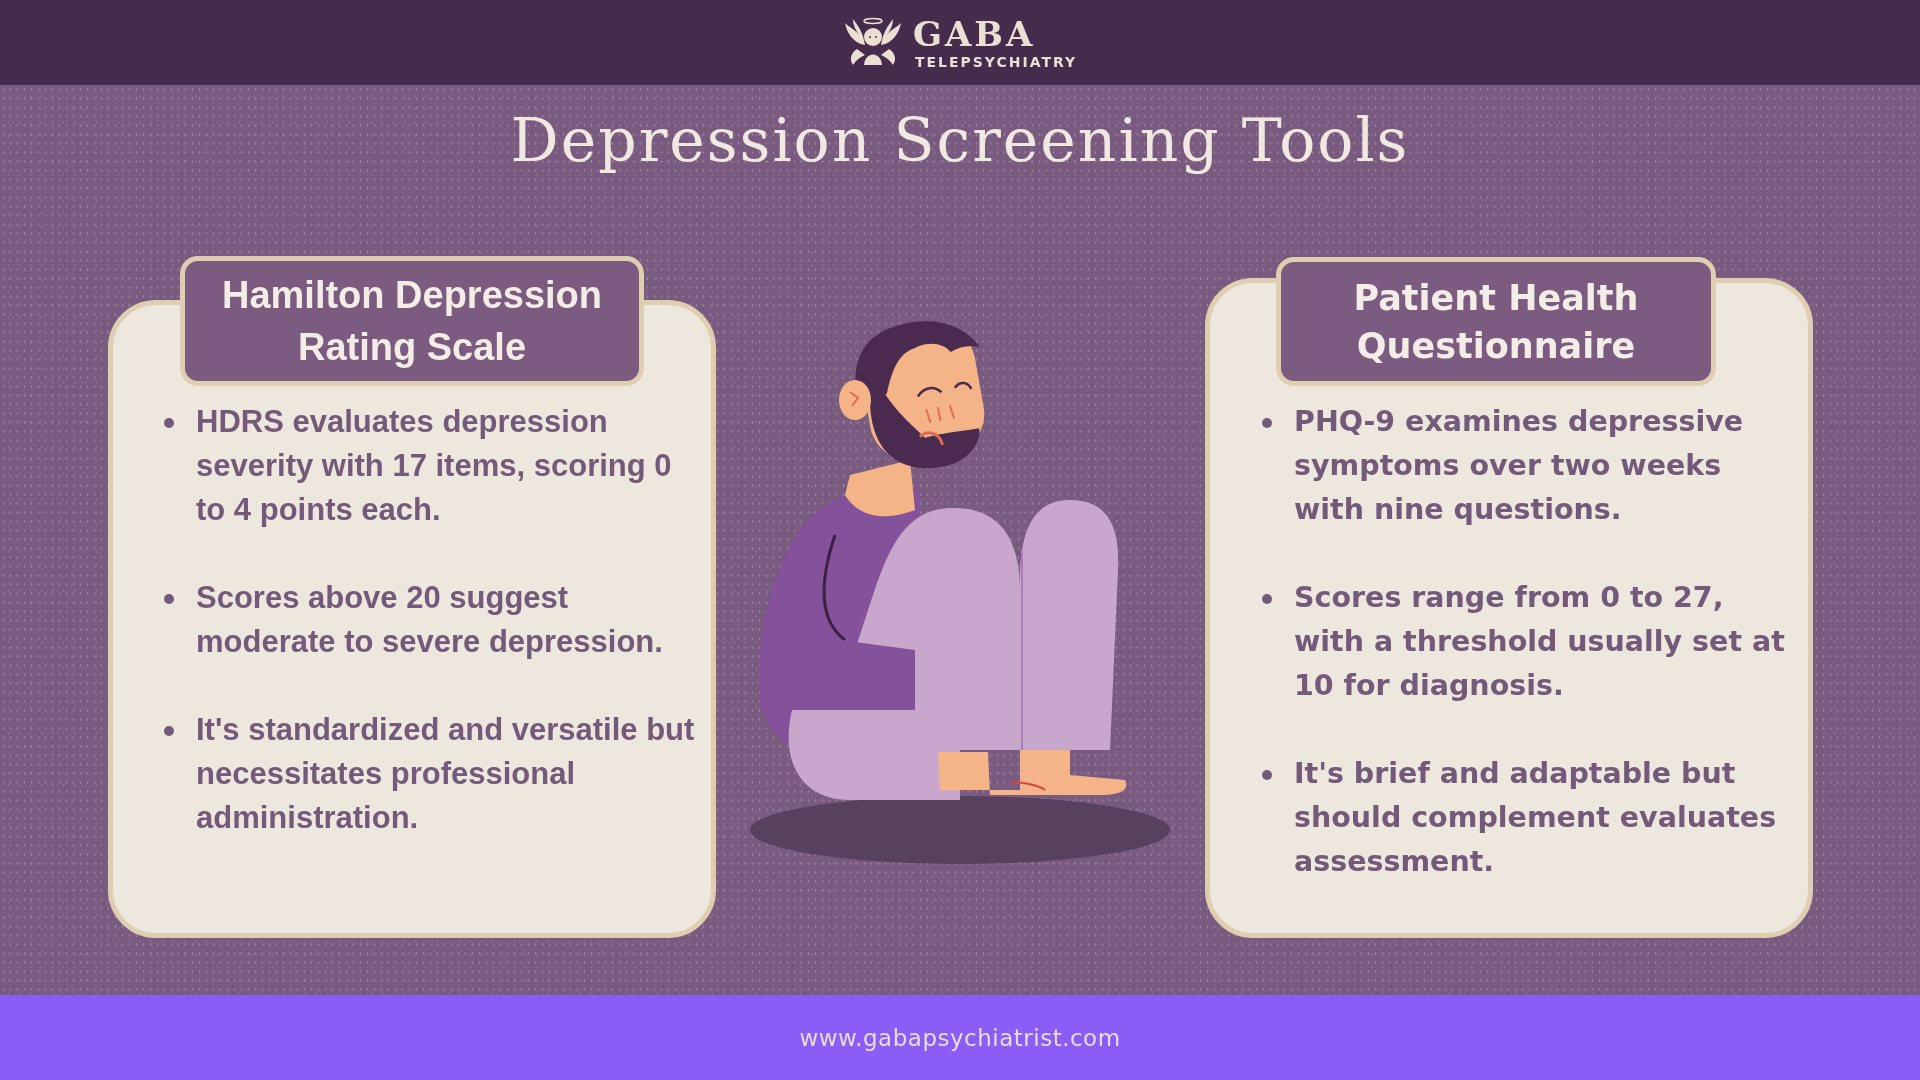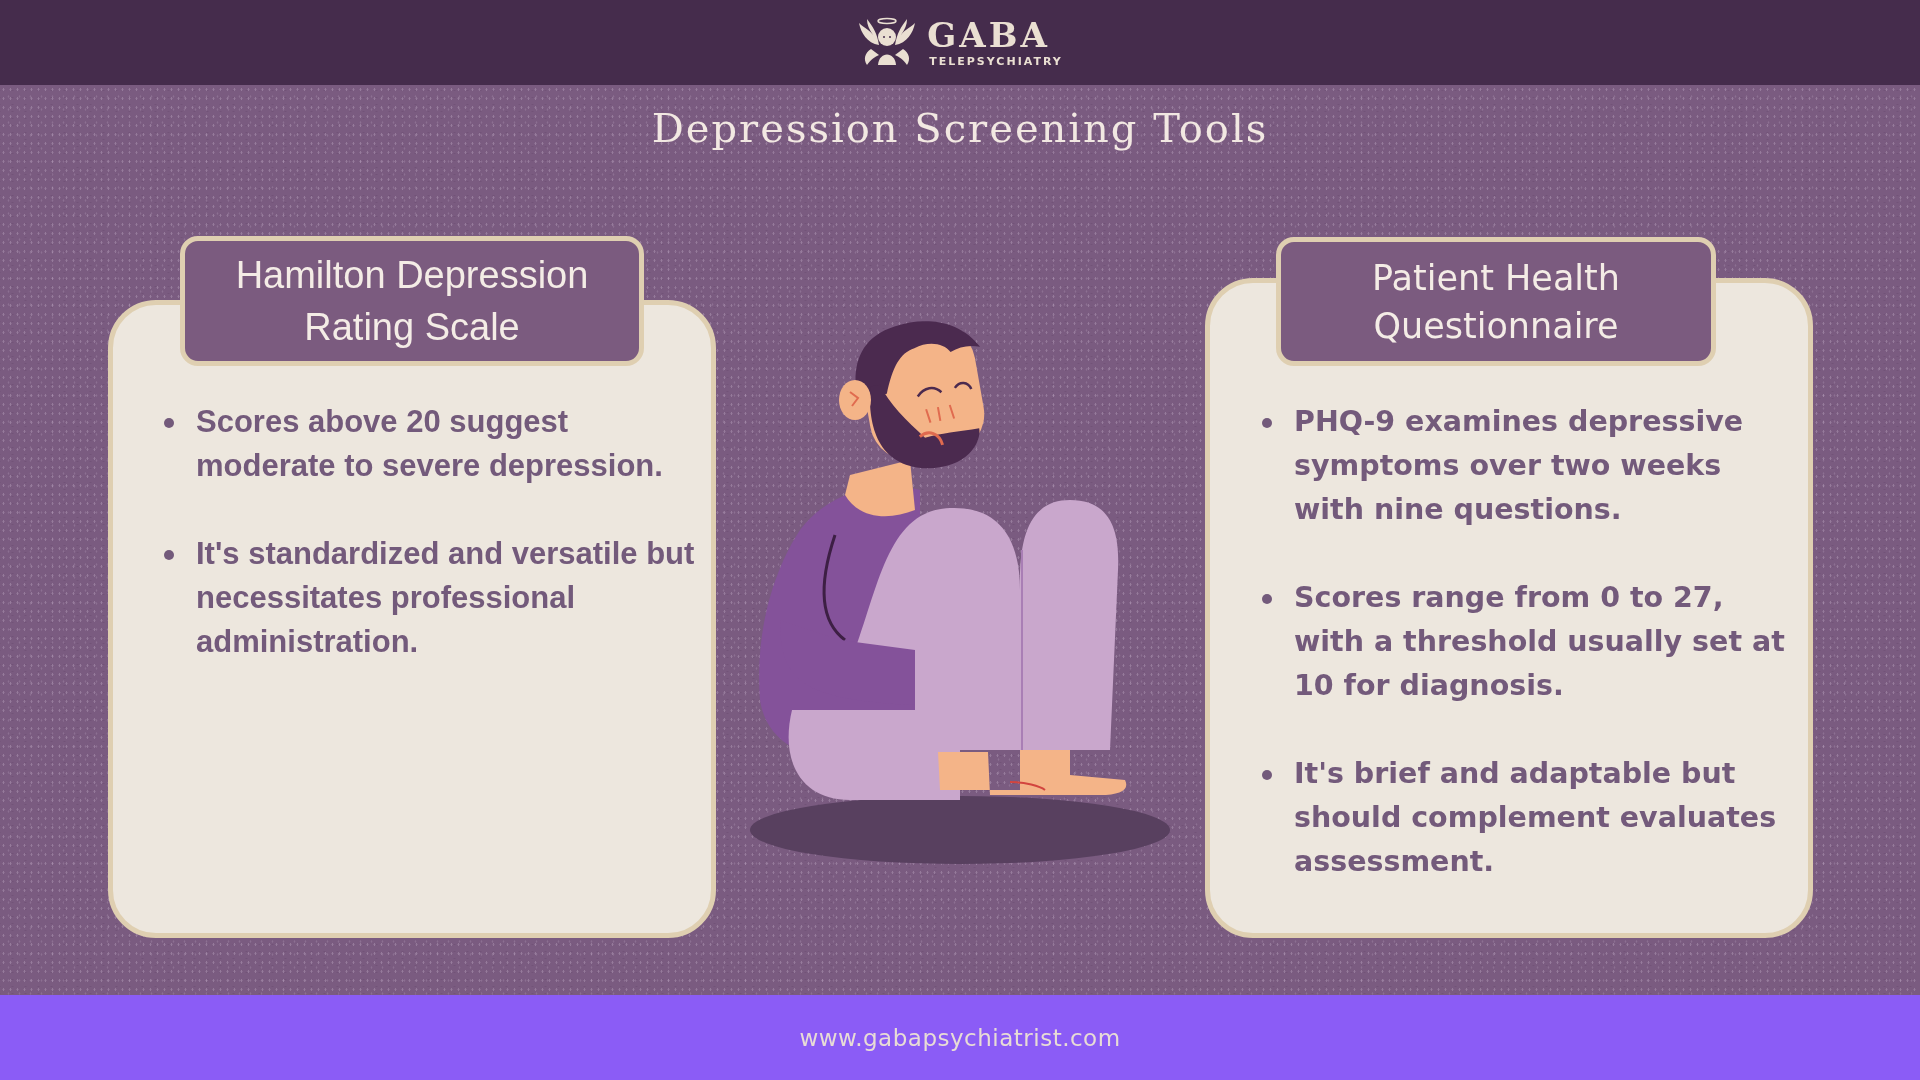--- a/index.html
+++ b/index.html
@@ -20,43 +20,43 @@
   }
   .top-bar {
     position: absolute; left: 0; top: 0; width: 1920px; height: 85px;
     background: #452c4c;
     display: flex; align-items: center; justify-content: center;
   }
   .logo { display: flex; align-items: center; gap: 10px; }
   .logo-mark { width: 60px; height: 56px; }
   .logo-text { display: flex; flex-direction: column; align-items: flex-start; color: #eadfd2; }
   .logo-name { font-family: "DejaVu Serif", serif; font-size: 34px; letter-spacing: 3px; line-height: 36px; font-weight: bold; }
-  .logo-sub { font-family: "DejaVu Sans", sans-serif; font-size: 11px; font-weight: bold; letter-spacing: 2px; margin-left: 2px; margin-top: 2px; }
+  .logo-sub { font-family: "DejaVu Sans", sans-serif; font-size: 14px; font-weight: bold; letter-spacing: 2px; margin-left: 2px; margin-top: 2px; }
   .bottom-bar {
     position: absolute; left: 0; top: 995px; width: 1920px; height: 85px;
     background: #8b5cf6;
     display: flex; align-items: center; justify-content: center;
   }
   .url { color: #e8dcd6; font-family: "DejaVu Sans", sans-serif; font-size: 23px; letter-spacing: 0.5px; text-decoration: none; }
   .title {
     position: absolute; left: 0; top: 105px; width: 1920px; text-align: center;
-    font-family: "DejaVu Serif", serif; font-size: 40px; color: #f2e8e2; letter-spacing: 2px;
+    font-family: "DejaVu Serif", serif; font-size: 60px; color: #f2e8e2; letter-spacing: 2px;
     font-weight: normal; margin: 0;
   }
   .card {
     position: absolute; background: #ede7de; border: 5px solid #dfcfb1;
     border-radius: 48px; box-sizing: border-box;
   }
   .card.left { left: 108px; top: 300px; width: 608px; height: 638px; }
   .card.right { left: 1205px; top: 278px; width: 608px; height: 660px; }
   .card-header {
     position: absolute; background: #7b5b7f; border: 5px solid #dfcfb1;
     border-radius: 18px; box-sizing: border-box;
     display: flex; align-items: center; justify-content: center; text-align: center;
-    color: #f4ece6; font-weight: normal; font-size: 38px; line-height: 52px;
+    color: #f4ece6; font-weight: bold; font-size: 38px; line-height: 52px; margin-top: 20px;
   }
   .card-header.left { left: 180px; top: 236px; width: 464px; height: 130px; }
   .card-header.right { left: 1276px; top: 237px; width: 440px; height: 129px; font-family: "DejaVu Sans", sans-serif; font-size: 35px; line-height: 48px; }
   .bullets { list-style: none; margin: 0; padding: 0; position: absolute; }
   .bullets.left { left: 160px; top: 400px; width: 540px; }
   .bullets.right { left: 1258px; top: 400px; width: 540px; }
   .bullets li {
     position: relative; padding-left: 36px; color: #735a7b; font-weight: bold;
     font-size: 31px; line-height: 44px; margin-bottom: 44px;
   }
@@ -92,20 +92,21 @@
   </div>
 </header>
 
 <h1 class="title">Depression Screening Tools</h1>
 
 <section class="card left"></section>
 <div class="card-header left">
   <span>Hamilton Depression Rating Scale</span>
 </div>
 <ul class="bullets left">
+  <li>HDRS evaluates depression severity with 17 items, scoring 0 to 4 points each.</li>
   <li>Scores above 20 suggest moderate to severe depression.</li>
   <li>It's standardized and versatile but necessitates professional administration.</li>
 </ul>
 
 <svg class="illustration" viewBox="0 0 440 560">
   <ellipse cx="220" cy="510" rx="210" ry="34" fill="#58405f"></ellipse>
 
   <path d="M60 210 C40 240 14 300 20 380 C26 420 60 440 110 440 L180 440 L180 170 C140 160 90 170 60 210 Z" fill="#84529a"></path>
 
   <path d="M52 390 C40 440 60 480 110 480 L220 480 L220 390 Z" fill="#c9a7cc"></path>

